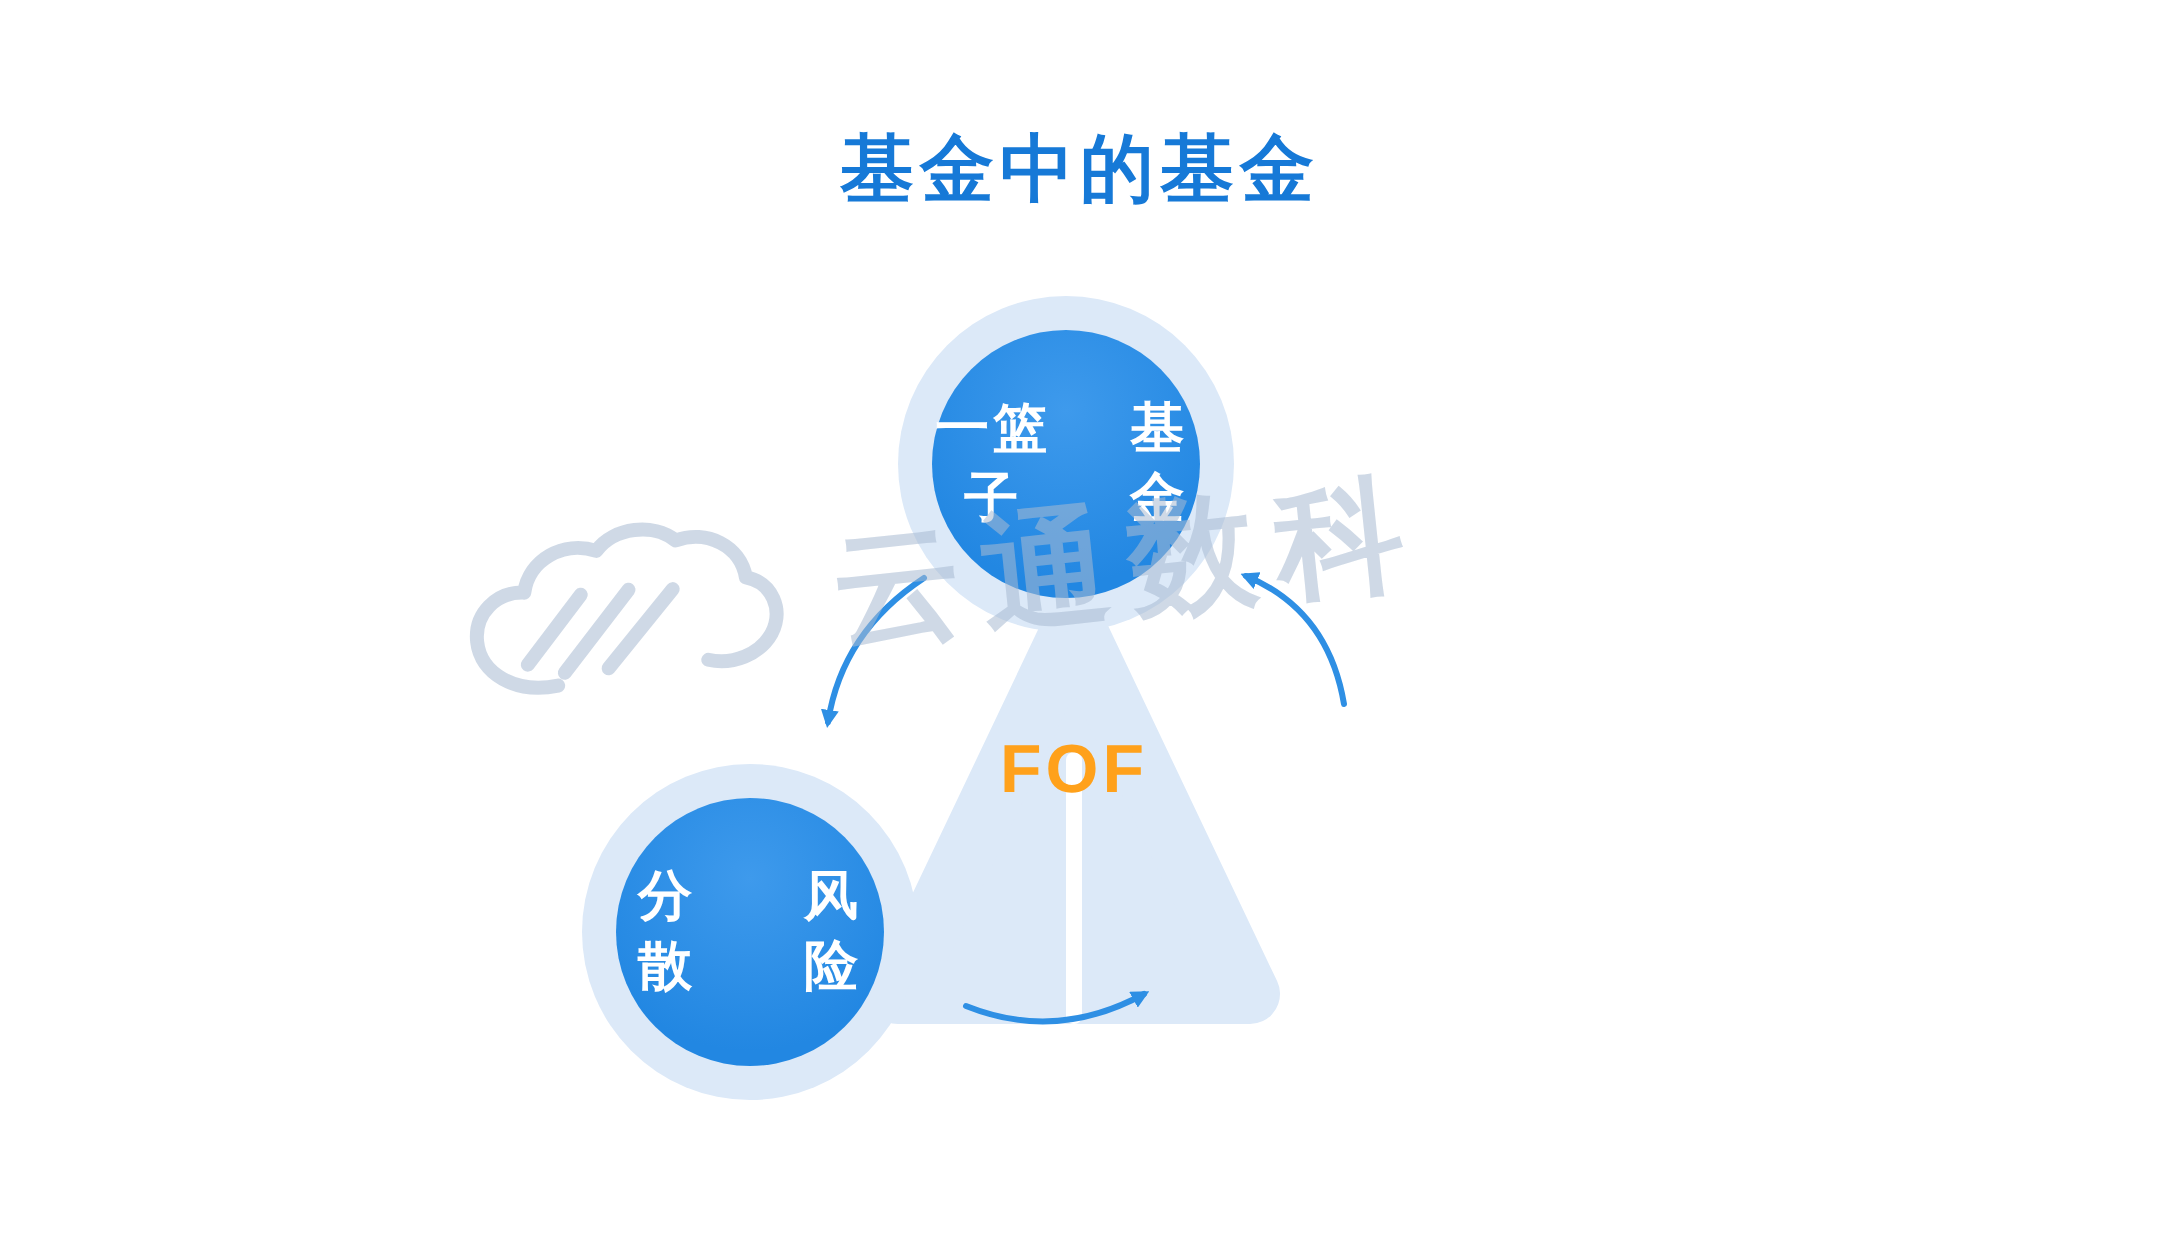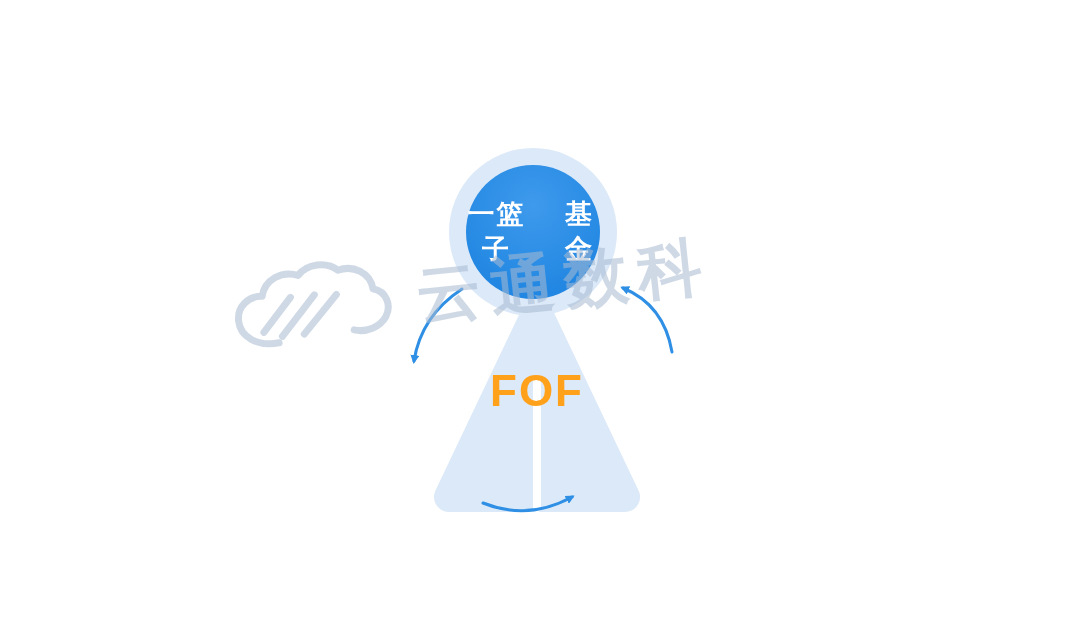--- a/index.html
+++ b/index.html
@@ -83,21 +83,21 @@
   }
   .node-top   { left: 449px; top: 148px; }
   .node-left  { left: 291px; top: 382px; }
   .node-right { left: 606px; top: 382px; }
 
   .fof {
     position: absolute;
     left: 537px;
     top: 366px;
     transform: translateX(-50%);
-    font-size: 44px;
+    font-size: 34px;
     font-weight: 600;
     letter-spacing: 2px;
     color: var(--fof, #FFA11B);
   }
 
   .watermark {
     position: absolute;
     left: 228px;
     top: 270px;
     display: flex;
@@ -122,20 +122,21 @@
     stroke-width: 7px;
     stroke-linecap: round;
     stroke-linejoin: round;
   }
 </style>
 </head>
 <body>
 
 <div class="canvas">
 
+  <h1 class="page-title">基金中的基金</h1>
 
   <svg class="layer" viewBox="0 0 1080 624">
     <path class="tri-fill" d="M537 312 L625 497 L449 497 Z"></path>
     <line class="tri-divider" x1="537" y1="380" x2="537" y2="508"></line>
   </svg>
 
   <svg class="layer" viewBox="0 0 1080 624">
     <defs>
       <marker id="ah" markerWidth="9" markerHeight="9" refX="6" refY="4.5" orient="auto" markerUnits="userSpaceOnUse">
         <path class="arrowhead" d="M0,0 L9,4.5 L0,9 Z"></path>
@@ -146,20 +147,26 @@
     <path class="arrow" d="M672 352 Q664 305 623 288" marker-end="url(#ah)"></path>
   </svg>
 
   <div class="node node-top">
     <div class="circle">
       <span>一篮子</span>
       <span>基金</span>
     </div>
   </div>
 
+  <div class="node node-left">
+    <div class="circle">
+      <span>分散</span>
+      <span>风险</span>
+    </div>
+  </div>
 
 
   <div class="fof">FOF</div>
 
   <div class="watermark">
     <svg width="168" height="92" viewBox="0 0 168 92">
       <path class="cloud-stroke" d="M48 78 C26 80 10 68 10 52 C10 38 22 28 36 30 C40 14 58 6 74 13 C84 2 104 2 114 12 C130 8 146 18 147 34 C160 38 164 52 157 63 C150 73 136 77 124 73"></path>
       <path class="cloud-stroke" d="M34 66 L64 34"></path>
       <path class="cloud-stroke" d="M52 72 L88 34"></path>
       <path class="cloud-stroke" d="M74 72 L110 36"></path>

